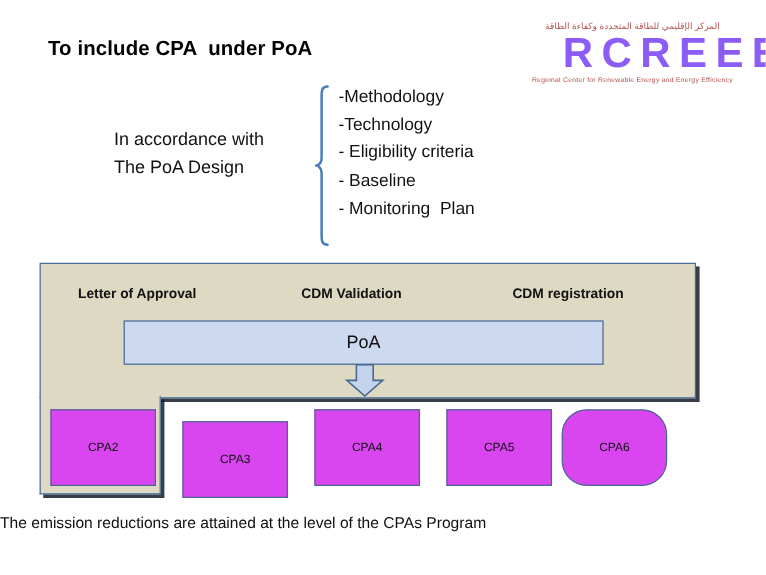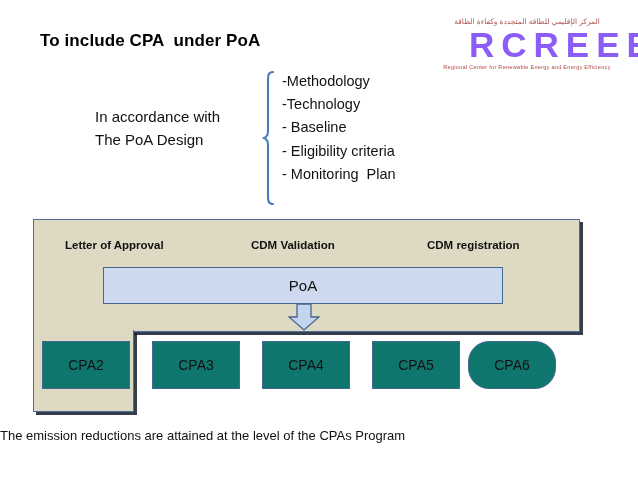--- a/index.html
+++ b/index.html
@@ -163,32 +163,32 @@
     top: 303px;
     width: 36px;
     height: 28px;
   }
 
   
   .cpa-box {
     position: absolute;
     top: 341px;
     width: 88px;
-    height: 48px;
-    background: #0f766e;
+    height: 64px;
+    background: #d946ef;
     border: 1.3px solid #46678f;
     box-sizing: border-box;
     display: flex;
     align-items: center;
     justify-content: center;
-    font-size: 14px;
+    font-size: 10px;
     color: #111111;
   }
   #cpa-0 { left: 42px;  }
-  #cpa-1 { left: 152px; }
+  #cpa-1 { left: 152px; margin-top: 10px; }
   #cpa-2 { left: 262px; }
   #cpa-3 { left: 372px; }
   #cpa-4 { left: 468px; border-radius: 21px; }
 
   
   #caption {
     position: absolute;
     left: 0;
     top: 428px;
     width: 638px;
@@ -212,22 +212,22 @@
 
 <div id="brace">
   <svg width="14" height="136" viewBox="0 0 14 136" fill="none" aria-hidden="true">
     <path d="M11 2 C6 2 6 6 6 10 L6 62 C6 66 3 68 1.5 68 C3 68 6 70 6 74 L6 126 C6 130 6 134 11 134" stroke="#4a7ebb" stroke-width="2.1" fill="none" stroke-linecap="round" stroke-linejoin="round"></path>
   </svg>
 </div>
 
 <div id="criteria">
   <div>-Methodology</div>
   <div>-Technology</div>
+  <div>- Eligibility criteria</div>
   <div>- Baseline</div>
-  <div>- Eligibility criteria</div>
   <div>- Monitoring  Plan</div>
 </div>
 
 <div id="poa-container"></div>
 <div id="poa-container-leg"></div>
 <div id="seam-cover"></div>
 
 <div class="stage-label" id="stage-0">Letter of Approval</div>
 <div class="stage-label" id="stage-1">CDM Validation</div>
 <div class="stage-label" id="stage-2">CDM registration</div>

